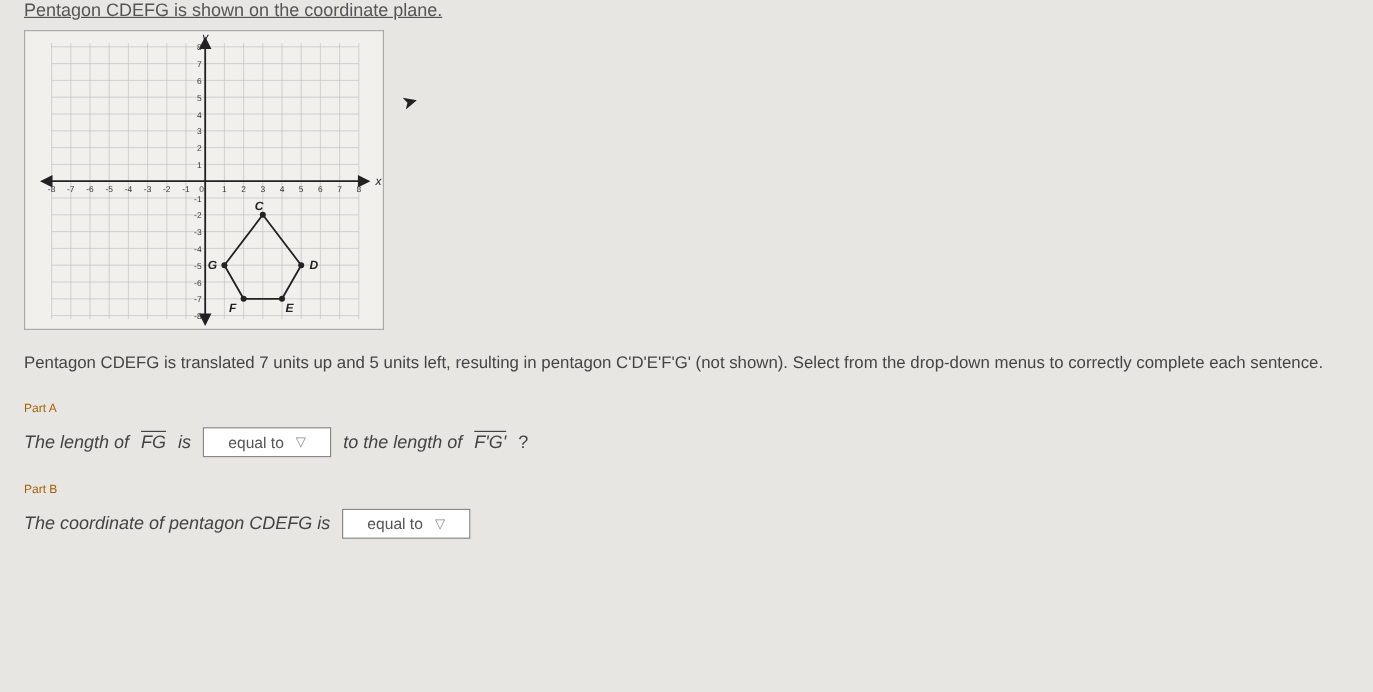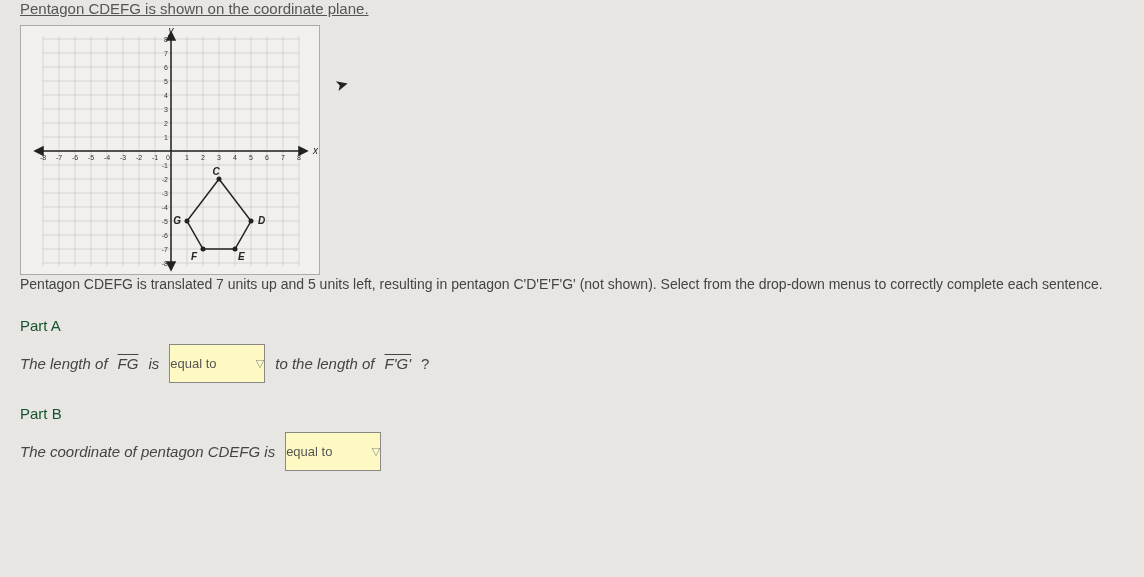--- a/index.html
+++ b/index.html
@@ -20,51 +20,52 @@
     }
     .graph-wrap {
       width: 300px;
       height: 250px;
       position: relative;
       background: #f2f0ed;
       border: 1px solid #aaa;
     }
     .graph-wrap svg { display:block; }
     .desc {
+      margin-top: 18px;
       font-size: 14px;
       color: #444;
       line-height: 1.4;
     }
     .part-label {
       margin-top: 22px;
-      font-size: 15px;
-      color: #14532d;
+      font-size: 10px;
+      color: #a16207;
     }
     .sentence {
       margin-top: 10px;
       font-size: 15px;
       font-style: italic;
       color: #444;
       display: flex;
       align-items: center;
       flex-wrap: wrap;
       gap: 10px;
     }
     .sentence .roman { font-style: normal; }
     .seg { text-decoration: overline; }
     .dropdown {
       font-style: normal;
       display: inline-flex;
       align-items: center;
       justify-content: space-between;
       border: 1px solid #888;
-      background: #fef9c3;
-      padding: 3px 0;
+      background: #ffffff;
+      padding: 3px 20px;
       min-width: 96px;
-      height: 39px;
+      height: 25px;
       font-size: 13px;
       color: #555;
       cursor: pointer;
     }
     .dropdown .chev {
       margin-left: 10px;
       color: #888;
       font-size: 11px;
     }
     .cursor-arrow {

